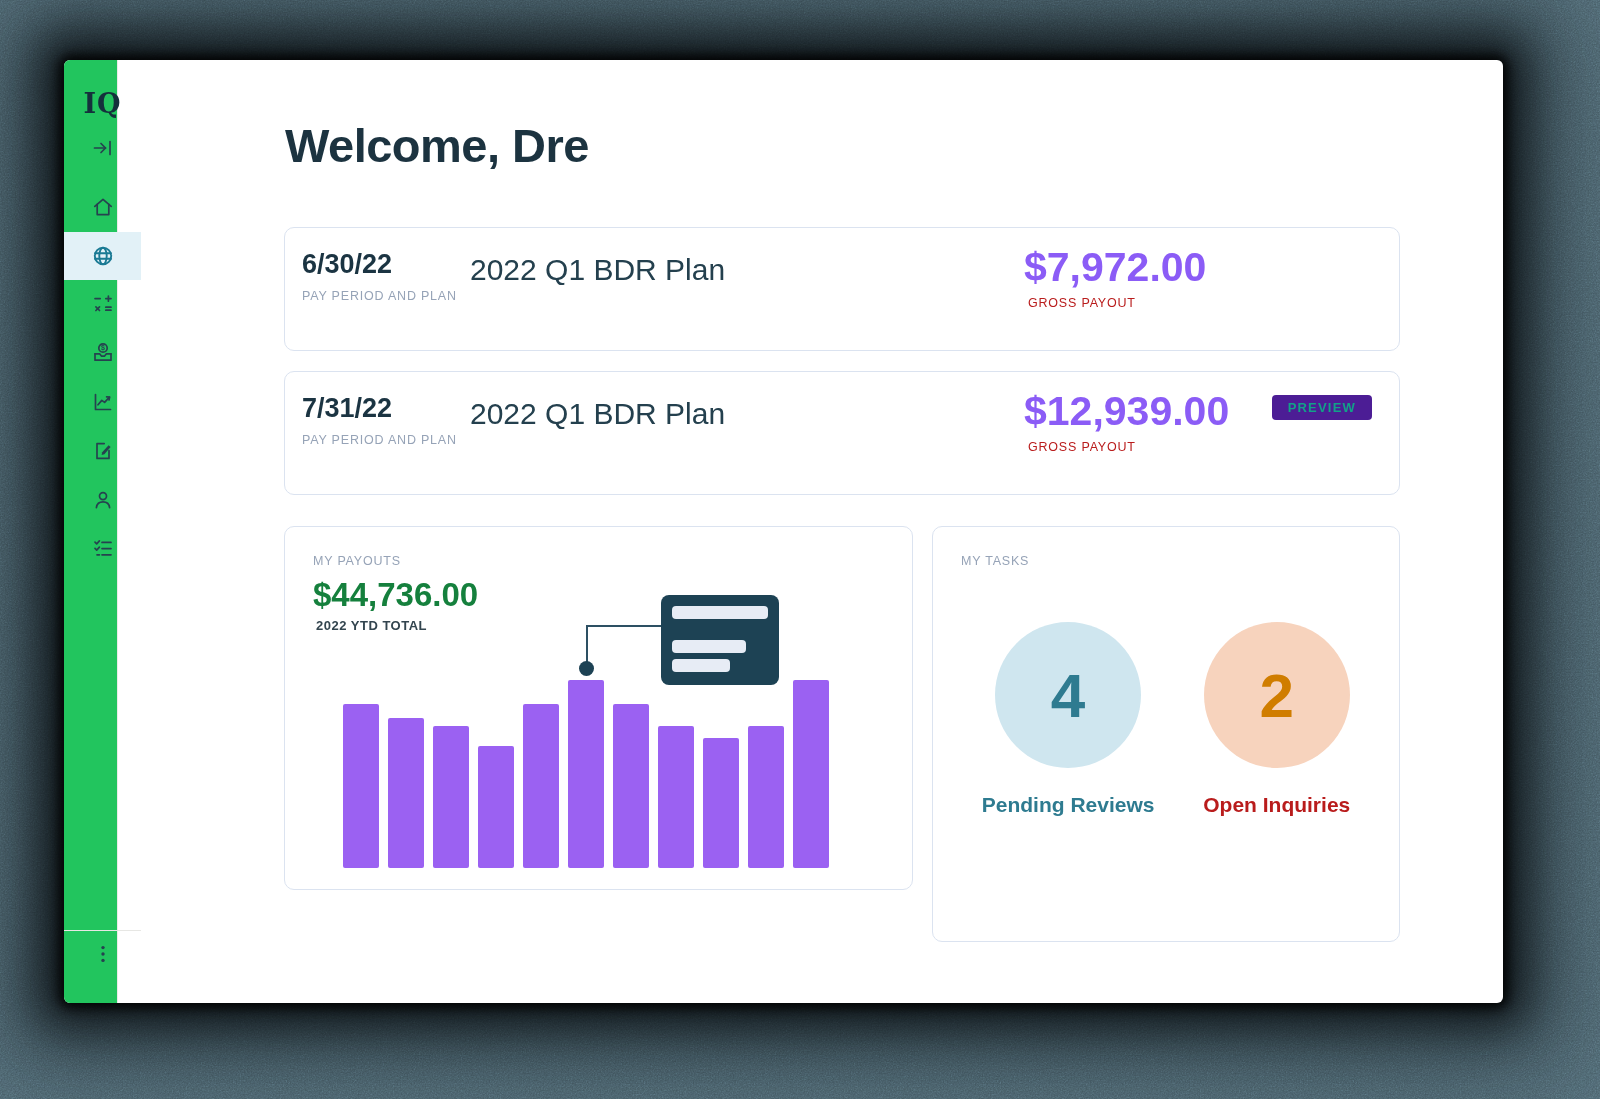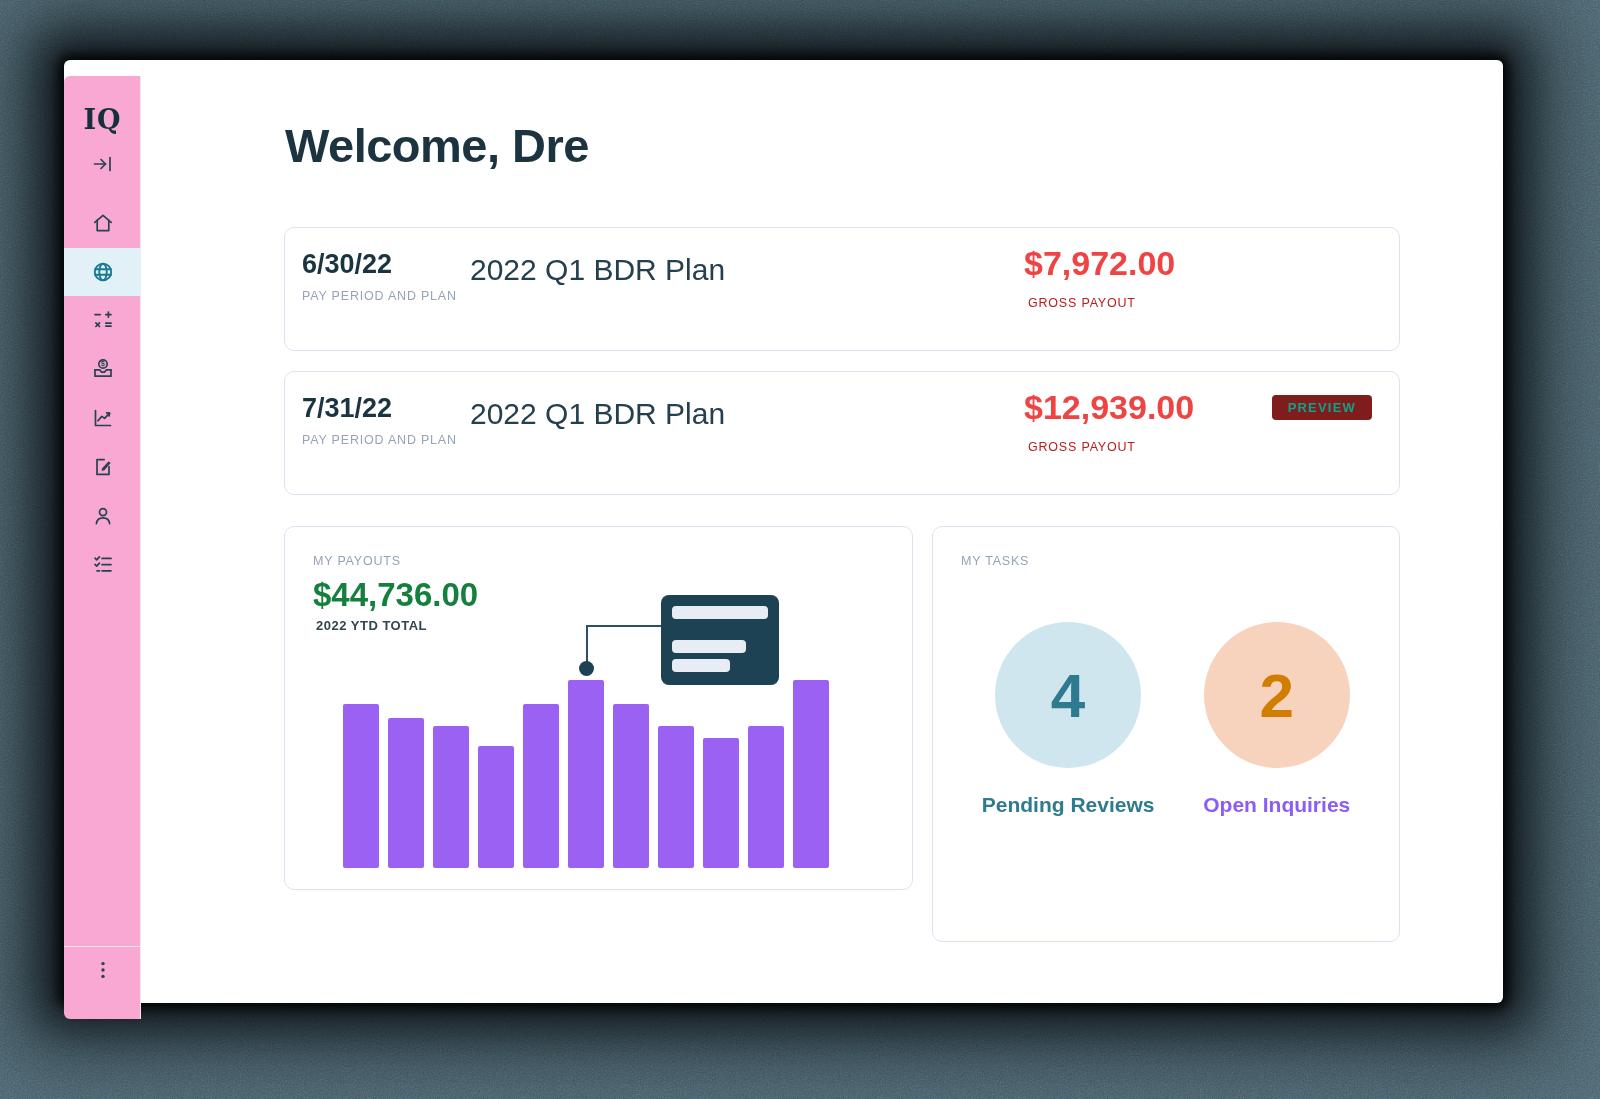--- a/index.html
+++ b/index.html
@@ -17,24 +17,23 @@
   .window {
     position:absolute; left:64px; top:60px; width:1439px; height:943px;
     background:#ffffff; border-radius:6px;
     box-shadow: 0 0 12px 5px rgba(0,0,0,.92),
                 0 0 45px 26px rgba(8,12,14,.78),
                 0 0 95px 60px rgba(16,24,28,.45);
   }
 
   
   .sidebar {
-    position:absolute; left:0; top:0; width:77px; height:100%;
-    background:#f9a8d4; border-right:1px solid #ebebe9;
+    position:absolute; left:0; top:0; width:54px; height:100%;
+    background:#22c55e; border-right:1px solid #ebebe9;
     border-radius:6px 0 0 6px;
-    margin-top:16px;
   }
   .logo {
     position:absolute; left:0; top:28px; width:77px; text-align:center;
     font-family:"DejaVu Serif", serif; font-weight:700; font-size:27px;
     color:#15303c; letter-spacing:1px;
   }
   .nav-item { position:absolute; left:0; width:77px; height:48px;
     display:flex; align-items:center; justify-content:center; cursor:pointer; }
   .nav-item.active { background:#e2f1f7; }
   .nav-item svg { width:24px; height:24px; }
@@ -56,26 +55,26 @@
   }
   .card-pay1 { left:143px; top:167px; width:1116px; height:124px; }
   .card-pay2 { left:143px; top:311px; width:1116px; height:124px; }
   .card-payouts { left:143px; top:466px; width:629px; height:364px; }
   .card-tasks  { left:791px; top:466px; width:468px; height:416px; }
 
   .pp-date { position:absolute; left:17px; top:21px; font-size:27px; font-weight:800; color:#1b3442; }
   .pp-plan { position:absolute; left:185px; top:25px; font-size:30px; font-weight:400; color:#24404e; }
   .pp-label{ position:absolute; left:17px; top:61px; font-size:12.5px; font-weight:500;
              letter-spacing:.8px; color:#96a3b7; }
-  .pp-amount { position:absolute; left:739px; top:16px; font-size:34px; font-weight:800; color:#ef4444; }
+  .pp-amount { position:absolute; left:739px; top:16px; font-size:41px; font-weight:800; color:#8b5cf6; }
   .pp-amount-label { position:absolute; left:743px; top:68px; font-size:12.5px; font-weight:500;
              letter-spacing:.8px; color:#b91c1c; }
   .badge {
     position:absolute; right:27px; top:23px;
-    background:#7f1d1d; color:#12a188;
+    background:#4c1d95; color:#12a188;
     font-size:13px; font-weight:700; letter-spacing:1.2px;
     padding:5px 16px; border-radius:4px;
   }
   .badge:empty { display:none; }
 
   .card-label { position:absolute; left:28px; top:27px; font-size:12.5px; font-weight:500;
              letter-spacing:.8px; color:#96a3b7; }
   .payout-total { position:absolute; left:28px; top:49px; font-size:33px; font-weight:700; color:#15803d; }
   .payout-sub { position:absolute; left:31px; top:91px; font-size:13px; font-weight:700;
              letter-spacing:.5px; color:#33454f; }
@@ -99,21 +98,21 @@
   .task-tiles { position:absolute; left:0; top:95px; width:100%;
     display:flex; justify-content:space-evenly; }
   .task-tile { display:flex; flex-direction:column; align-items:center; cursor:pointer; }
   .task-circle { width:146px; height:146px; border-radius:50%;
     display:flex; align-items:center; justify-content:center;
     font-size:62px; font-weight:800; }
   .task-label { margin-top:25px; font-size:21px; font-weight:700; }
   .tile-reviews .task-circle { background:#cfe6ef; color:#2e7b90; }
   .tile-reviews .task-label  { color:#2e7b90; }
   .tile-inquiries .task-circle { background:#f7d3bd; color:#d07d00; }
-  .tile-inquiries .task-label  { color:#8b5cf6; }
+  .tile-inquiries .task-label  { color:#b91c1c; }
 </style>
 </head>
 <body>
 
 <svg class="noise-layer" width="1600" height="1099">
   <filter id="grain">
     <feTurbulence type="fractalNoise" baseFrequency="0.72" numOctaves="2" stitchTiles="stitch"></feTurbulence>
     <feColorMatrix type="saturate" values="0"></feColorMatrix>
   </filter>
   <rect width="1600" height="1099" filter="url(#grain)"></rect>

